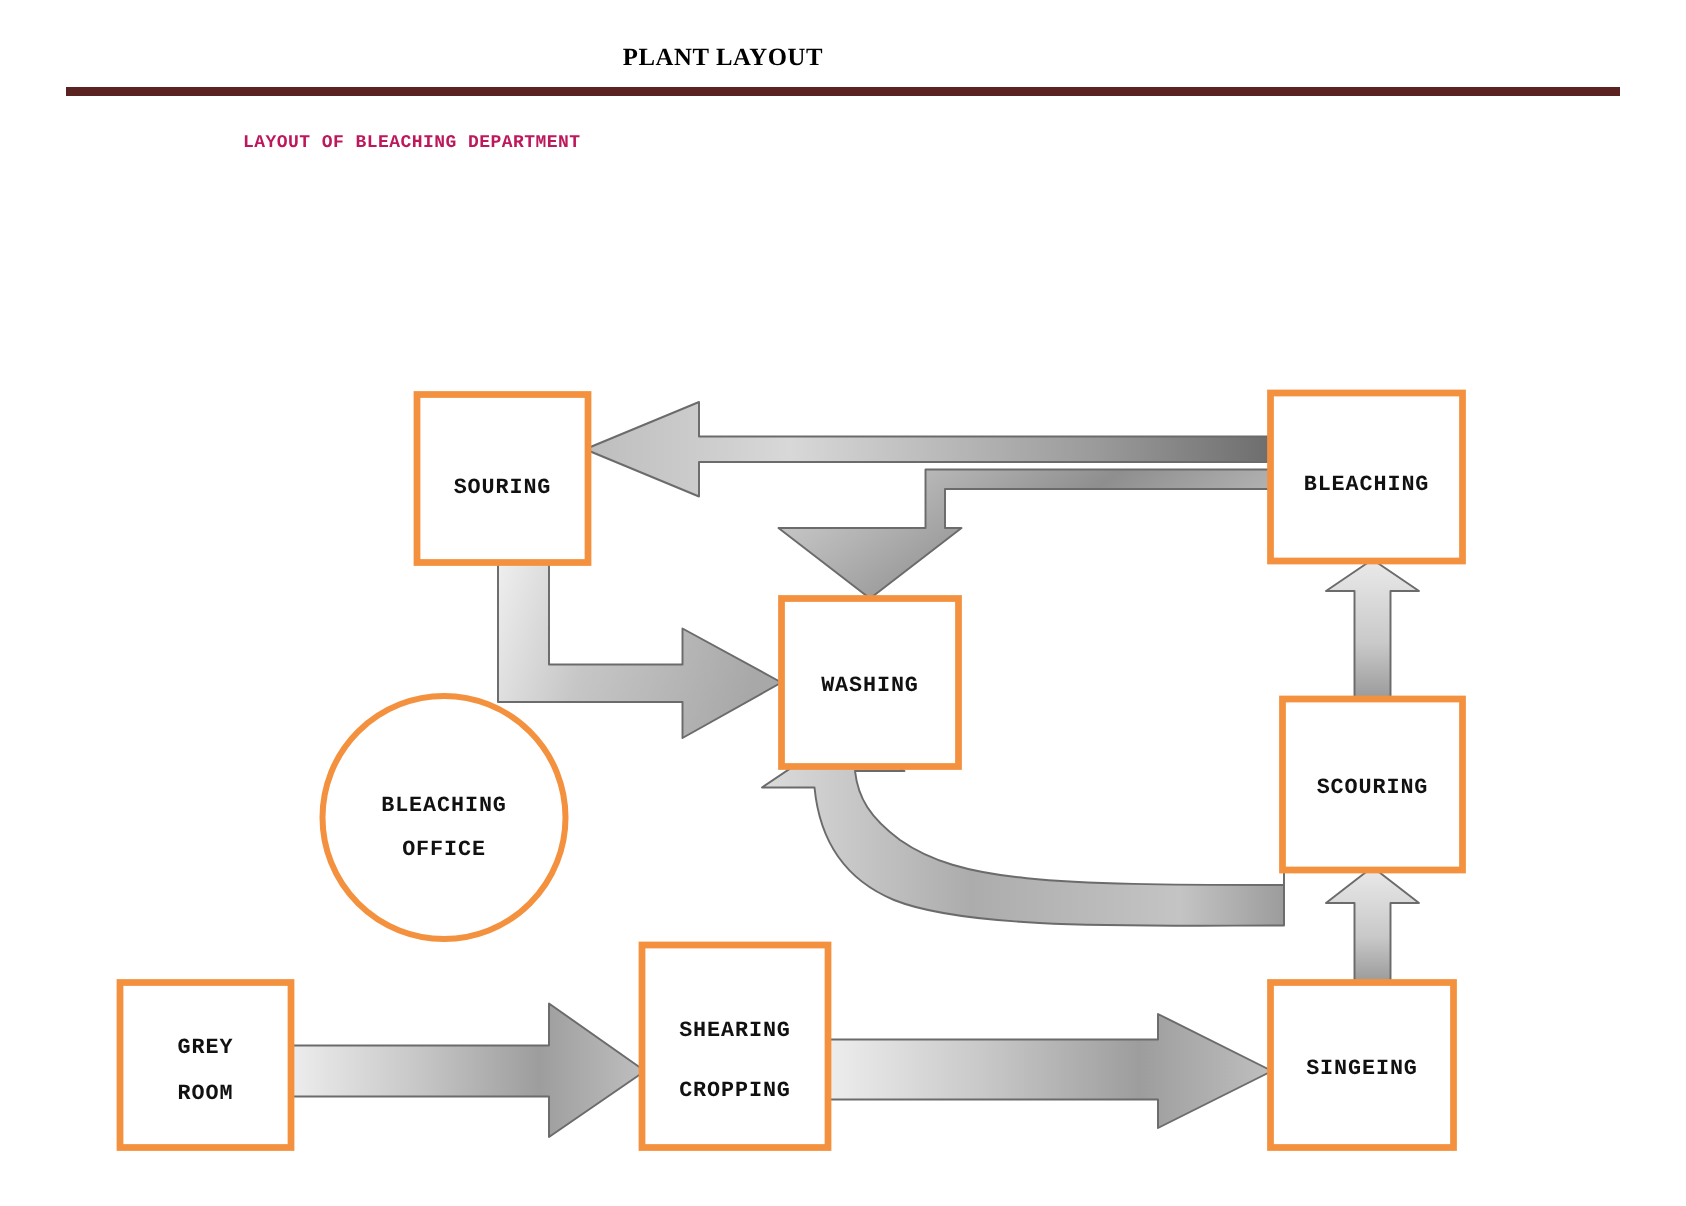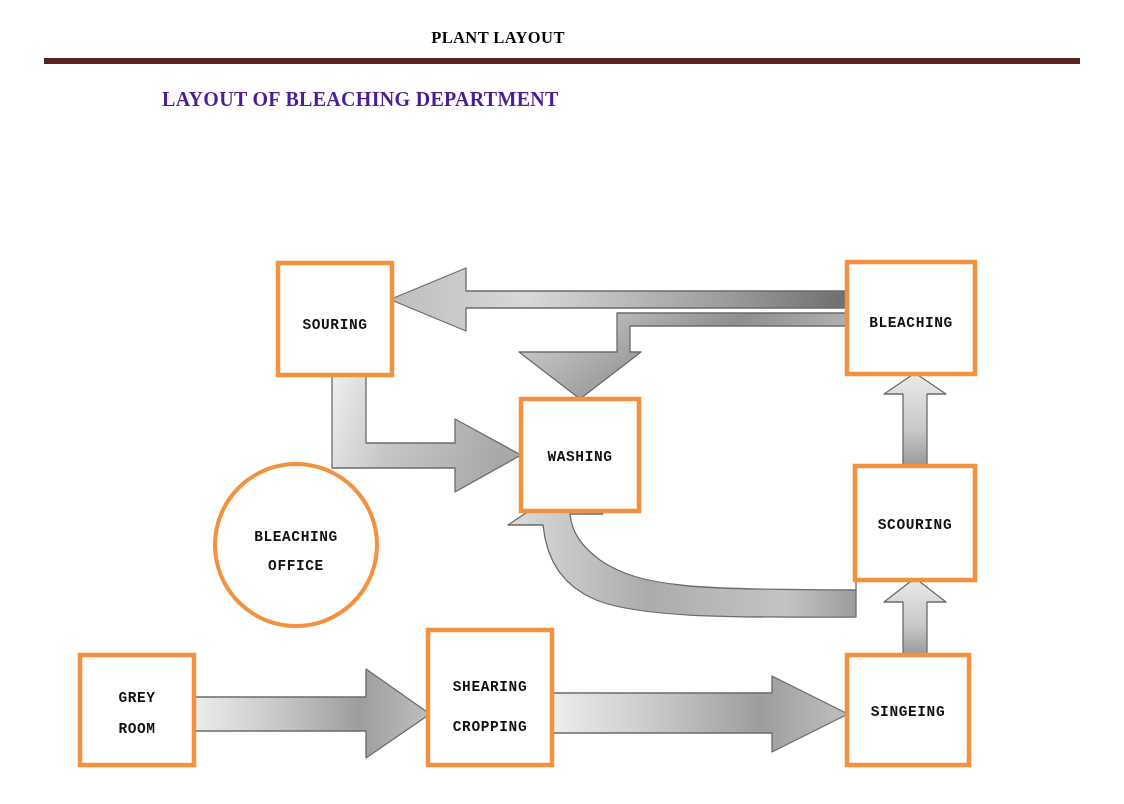--- a/index.html
+++ b/index.html
@@ -15,21 +15,21 @@
     overflow: hidden;
   }
   #page {
     position: relative;
     width: 1124px;
     height: 804px;
     background: #ffffff;
   }
   .page-title {
     position: absolute;
-    left: 16px;
+    left: 0;
     top: 28px;
     width: 964px;
     text-align: center;
     font-family: "Liberation Serif", serif;
     font-weight: bold;
     font-size: 16.5px;
     letter-spacing: 0.4px;
     color: #000000;
   }
   .title-rule {
@@ -37,25 +37,25 @@
     left: 44px;
     top: 58px;
     width: 1036px;
     height: 6px;
     background: #5B2222;
   }
   .section-heading {
     position: absolute;
     left: 162px;
     top: 88px;
-    font-family: Liberation Serif, serif;
+    font-family: Liberation Mono, monospace;
     font-weight: bold;
-    font-size: 20px;
+    font-size: 12px;
     letter-spacing: 0.3px;
-    color: #4c1d95;
+    color: #be185d;
   }
   #diagram {
     position: absolute;
     left: 0;
     top: 0;
     width: 1124px;
     height: 804px;
   }
   .node-label {
     font-family: "Liberation Mono", monospace;

